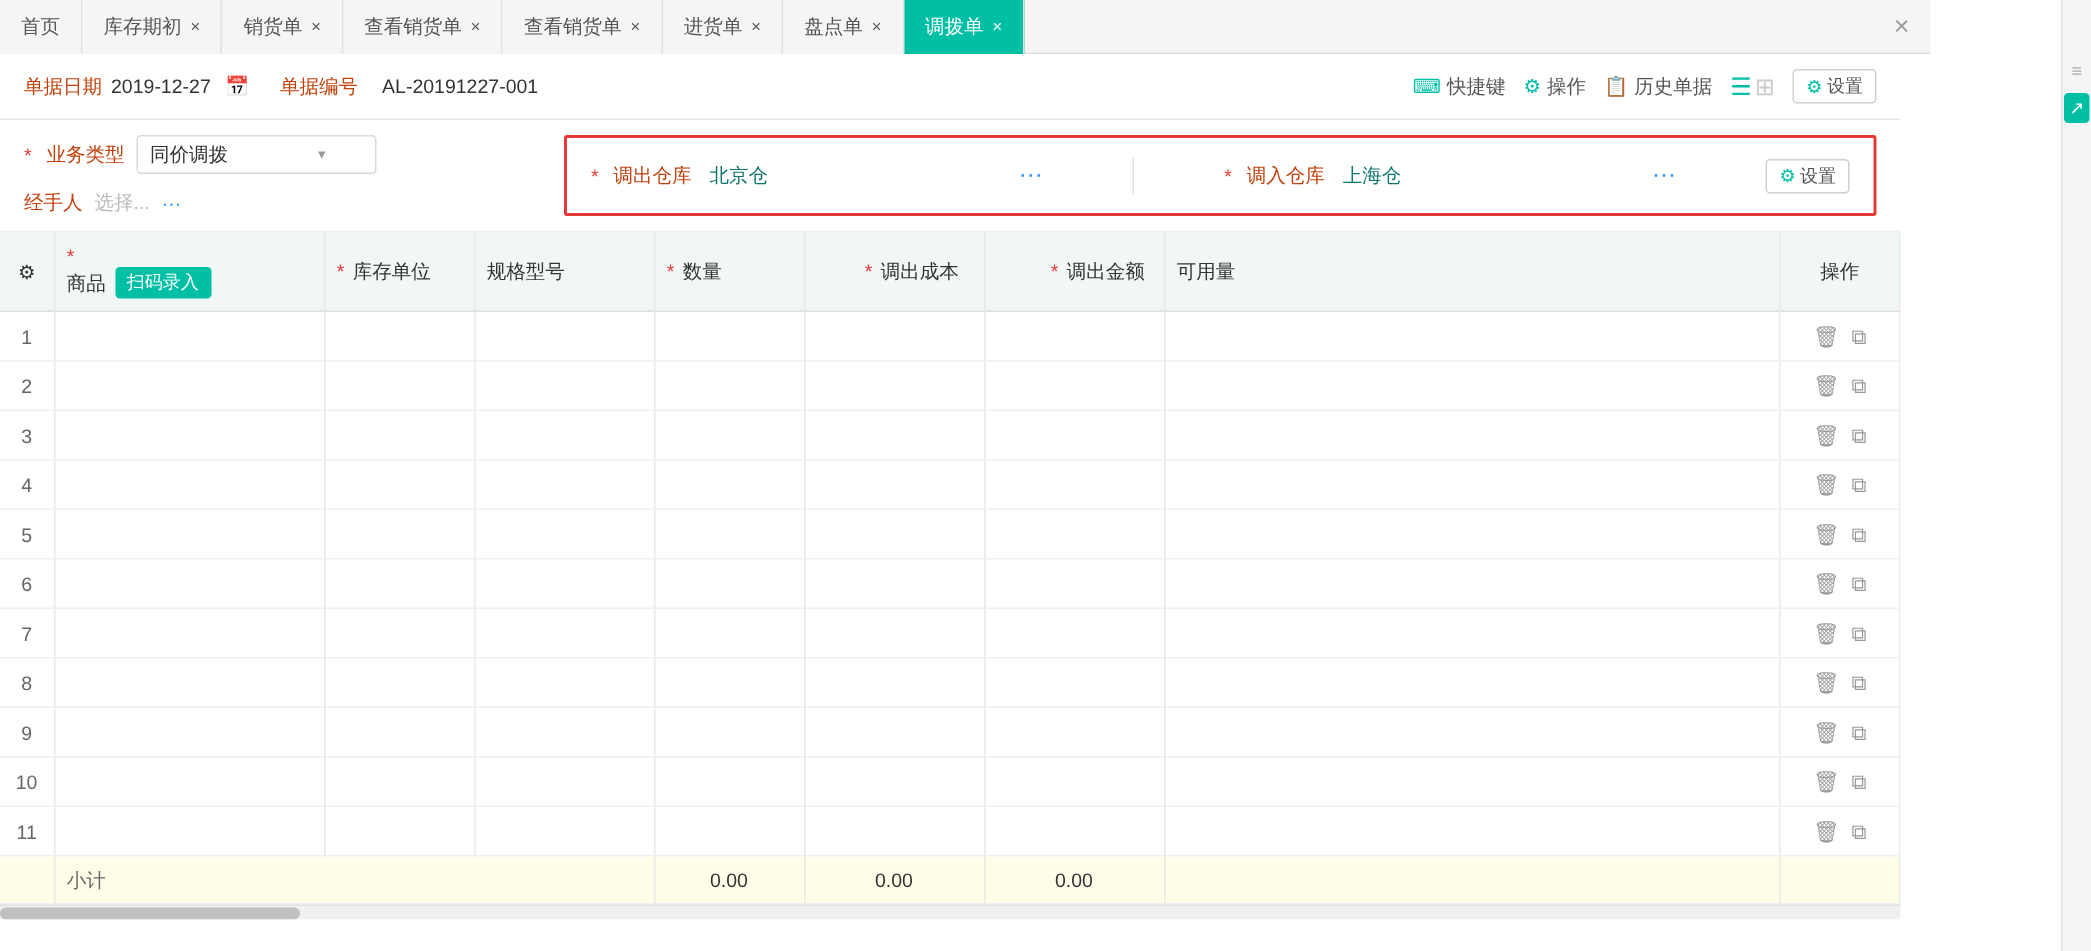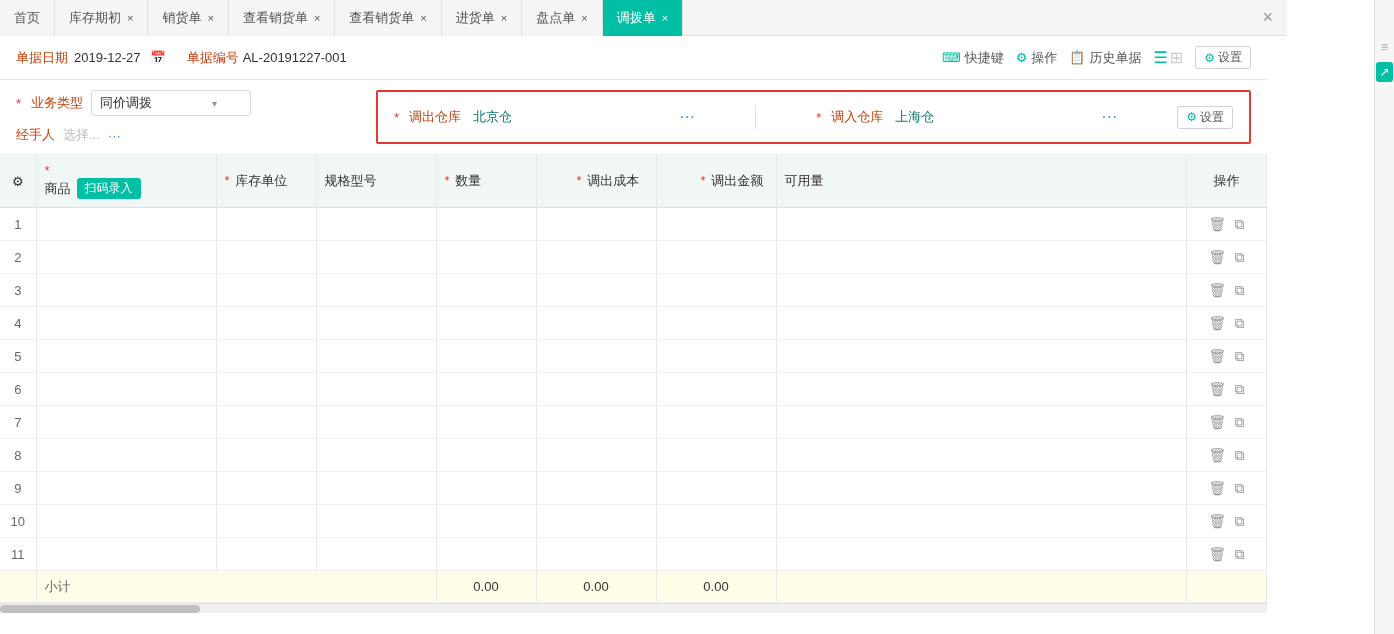--- a/index.html
+++ b/index.html
@@ -290,21 +290,21 @@
 
   <div class="main-content">
 
     <div class="form-header">
       <div class="form-header-left">
         <div style="display:flex;align-items:center;gap:6px;">
           <span class="field-label">单据日期</span>
           <span class="field-value">2019-12-27</span>
           <span class="date-icon">📅</span>
         </div>
-        <div style="display:flex;align-items:center;gap:4px;">
+        <div style="display:flex;align-items:center;gap:16px;">
           <span class="field-label">单据编号</span>
           <span class="field-value">AL-20191227-001</span>
         </div>
       </div>
       <div class="form-header-right">
         <div class="header-action">
           <span class="header-action-icon">⌨</span>
           <span>快捷键</span>
         </div>
         <div class="header-action">

